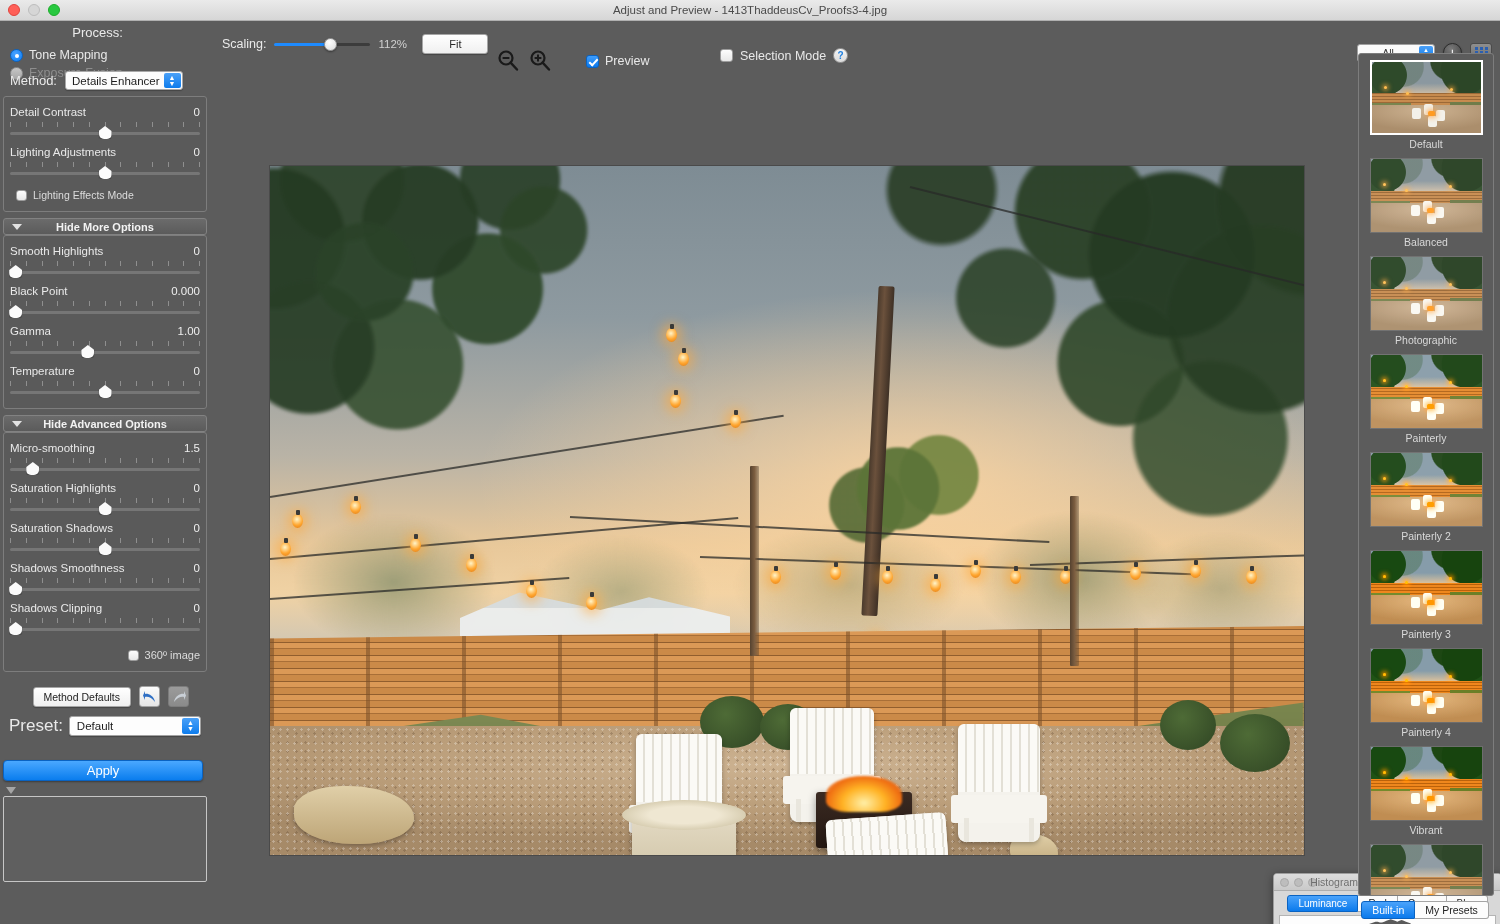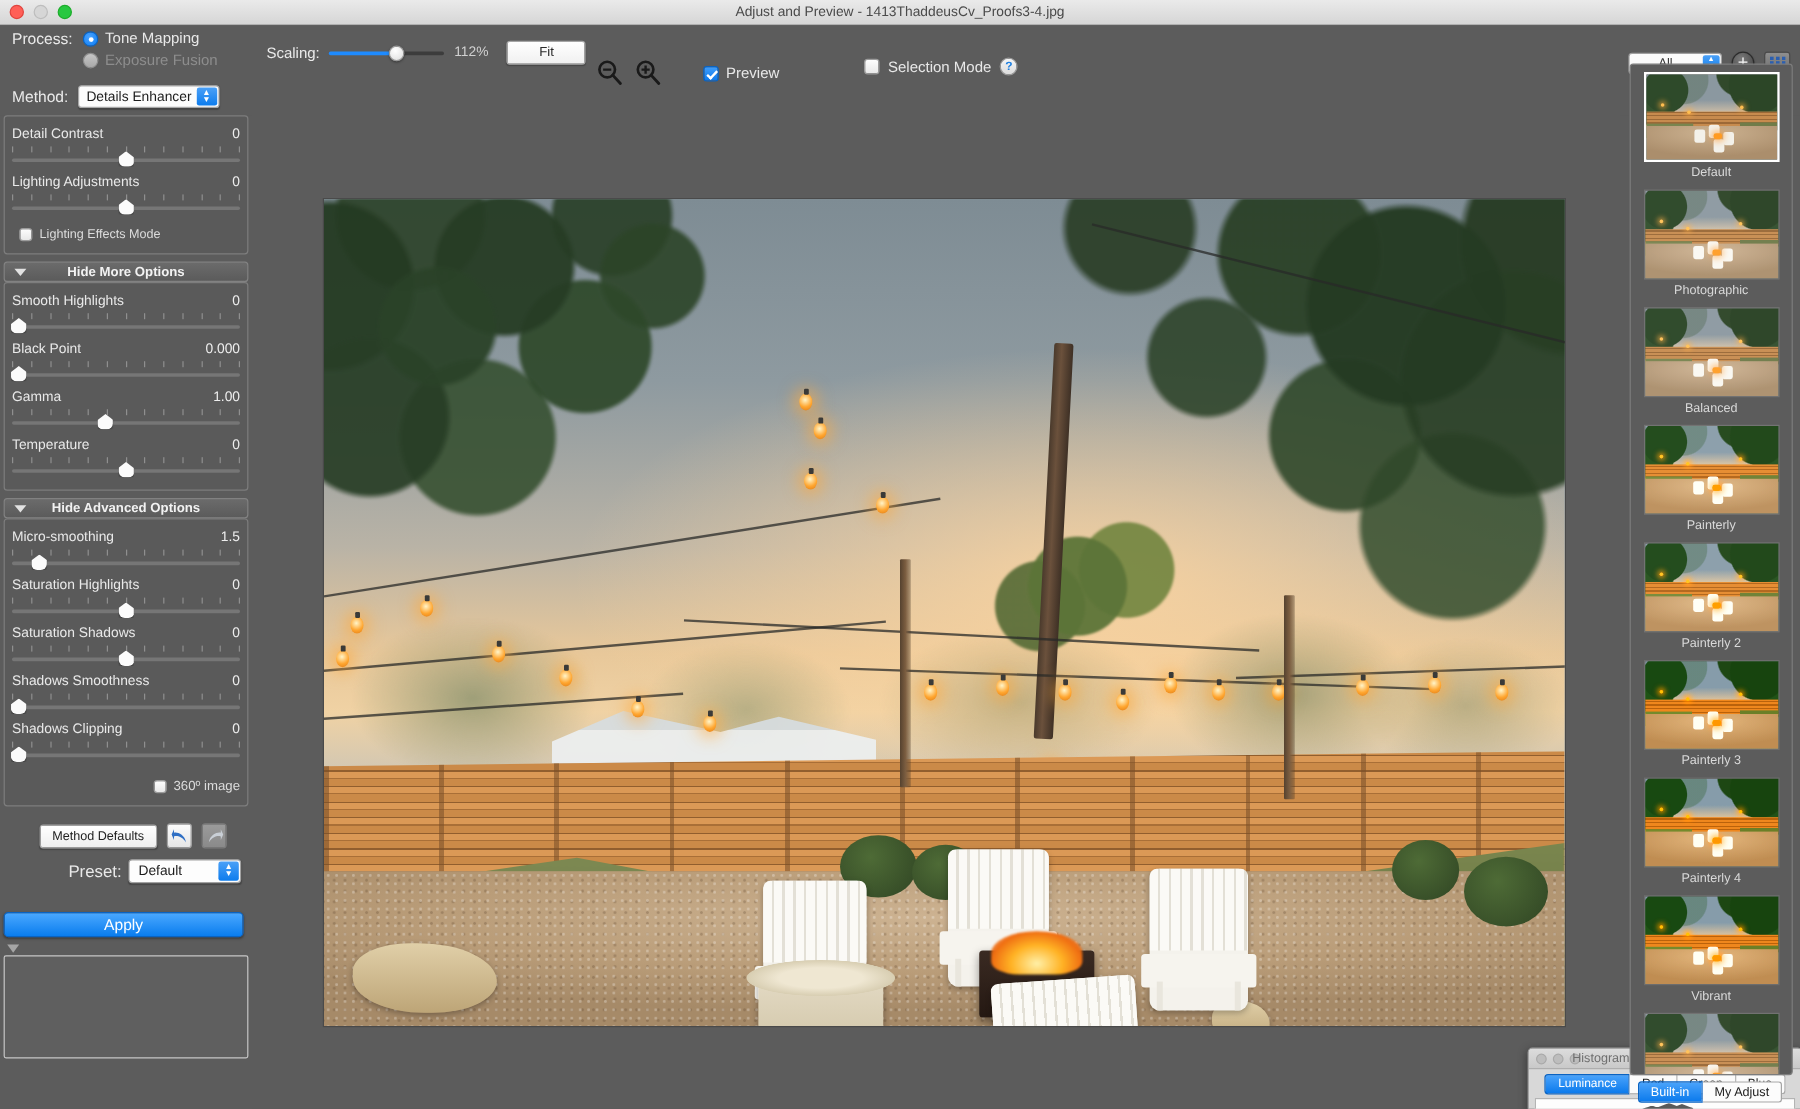--- a/index.html
+++ b/index.html
@@ -31,21 +31,21 @@
   }
 
   
   #toolbar {
     position: absolute; top: 21px; left: 0; width: 1500px; height: 75px;
     background: #5c5c5c;
   }
   .lbl { color: #e8e8e8; font-size: 12.5px; }
   .lbl-dim { color: #8d8d8d; font-size: 12.5px; }
 
-  #process-row { position: absolute; left: 10px; top: 4px; display: flex; align-items: flex-start; gap: 8px; }
+  #process-row { position: absolute; left: 10px; top: 4px; display: flex; align-items: flex-end; gap: 8px; flex-direction: column; }
   #process-label { color: #eaeaea; font-size: 13px; }
   .radio-group { display: flex; flex-direction: column; gap: 4px; }
   .radio-row { display: flex; align-items: center; gap: 6px; }
   .radio {
     width: 13px; height: 13px; border-radius: 50%;
     background: radial-gradient(circle at 40% 35%, #4aa3ff, #0a7cf5);
     border: 1px solid #0a63c2; position: relative; flex: none;
   }
   .radio::after {
     content: ""; position: absolute; left: 4px; top: 4px;
@@ -198,21 +198,21 @@
     border-radius: 3px; font-size: 10.5px; color: #222;
     padding: 3px 10px; box-shadow: 0 1px 1px rgba(0,0,0,.25);
   }
   .arrow-btn {
     width: 21px; height: 21px; border-radius: 3px;
     background: linear-gradient(#fbfbfb, #e6e6e6); border: 1px solid #a2a2a2;
     display: flex; align-items: center; justify-content: center;
   }
   .arrow-btn.dim { background: linear-gradient(#9b9b9b, #8a8a8a); border-color: #7c7c7c; }
   .preset-row { display: flex; align-items: center; gap: 6px; margin-top: 9px; }
-  .preset-row .lblp { color: #e9e9e9; font-size: 14px; margin-left: 48px; }
+  .preset-row .lblp { color: #e9e9e9; font-size: 17px; }
   #preset-popup {
     position: relative; flex: 1; height: 20px; background: #fdfdfd;
     border: 1px solid #a2a2a2; border-radius: 3px; font-size: 11.5px; color: #1b1b1b;
     display: flex; align-items: center; padding-left: 7px; padding-right: 20px;
     box-shadow: 0 1px 1px rgba(0,0,0,.25);
   }
   #preset-popup .arrows {
     position: absolute; right: 1px; top: 1px; bottom: 1px; width: 17px;
     background: linear-gradient(#4aa0f7, #0d7ced); border-radius: 2px;
     color: #fff; font-size: 7px; line-height: 6px;
@@ -1079,41 +1079,41 @@
               <div class="tgravel"></div>
               <div class="tchair" style="left:40px;top:46px"></div>
               <div class="tchair" style="left:52px;top:42px"></div>
               <div class="tchair" style="left:64px;top:48px"></div>
               <div class="tchair" style="left:56px;top:54px"></div>
               <div class="tfire" style="left:56px;top:49px"></div>
               <div class="tbulb" style="left:12px;top:24px"></div>
               <div class="tbulb" style="left:34px;top:30px"></div>
               <div class="tbulb" style="left:78px;top:26px"></div>
             </div>
-            <div class="preset-label">Photographic</div>
+            <div class="preset-label">Balanced</div>
           </div>
           <div class="preset-item">
             <div class="thumb soft">
               <div class="tsky"></div>
               <div class="ttree-l"></div>
               <div class="ttree-r"></div>
               <div class="tfence"></div>
               <div class="tgrass-l"></div>
               <div class="tgrass-r"></div>
               <div class="tgravel"></div>
               <div class="tchair" style="left:40px;top:46px"></div>
               <div class="tchair" style="left:52px;top:42px"></div>
               <div class="tchair" style="left:64px;top:48px"></div>
               <div class="tchair" style="left:56px;top:54px"></div>
               <div class="tfire" style="left:56px;top:49px"></div>
               <div class="tbulb" style="left:12px;top:24px"></div>
               <div class="tbulb" style="left:34px;top:30px"></div>
               <div class="tbulb" style="left:78px;top:26px"></div>
             </div>
-            <div class="preset-label">Balanced</div>
+            <div class="preset-label">Photographic</div>
           </div>
           <div class="preset-item">
             <div class="thumb paint">
               <div class="tsky"></div>
               <div class="ttree-l"></div>
               <div class="ttree-r"></div>
               <div class="tfence"></div>
               <div class="tgrass-l"></div>
               <div class="tgrass-r"></div>
               <div class="tgravel"></div>
@@ -1223,17 +1223,17 @@
               <div class="tfire" style="left:56px;top:49px"></div>
               <div class="tbulb" style="left:12px;top:24px"></div>
               <div class="tbulb" style="left:34px;top:30px"></div>
               <div class="tbulb" style="left:78px;top:26px"></div>
             </div>
           </div>
         </div>
     </div>
     <div id="presets-footer">
         <div class="seg active">Built-in</div>
-        <div class="seg">My Adjust</div>
+        <div class="seg">My Presets</div>
       </div>
   </div>
 
 </div>
 
 </body></html>

